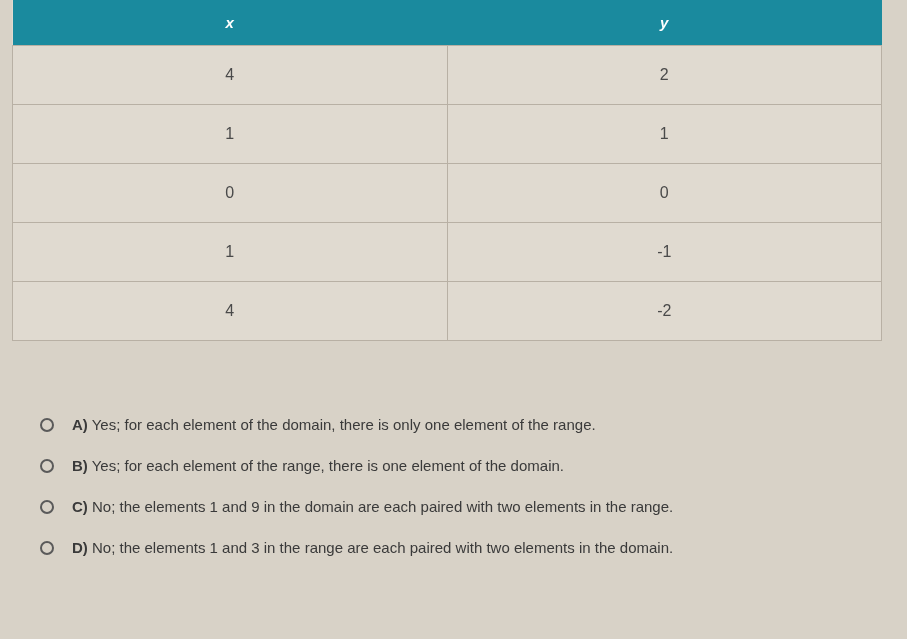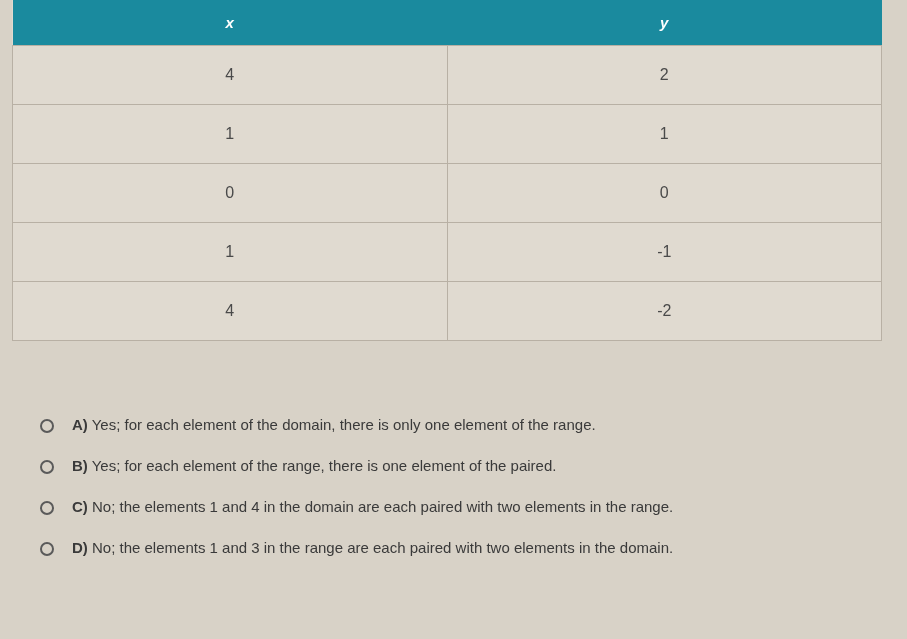--- a/index.html
+++ b/index.html
@@ -49,21 +49,21 @@
     }
     tbody tr td:last-child {
       width: 50%;
     }
     .options {
       margin-top: 75px;
       margin-left: 40px;
     }
     .option {
       display: flex;
-      align-items: flex-end;
+      align-items: center;
       margin-bottom: 24px;
       gap: 18px;
     }
     .radio-circle {
       width: 14px;
       height: 14px;
       border: 2px solid #5a5a5a;
       border-radius: 50%;
       background: transparent;
       flex-shrink: 0;
@@ -115,27 +115,27 @@
 <div class="options">
   <div class="option">
     <div class="radio-circle"></div>
     <div class="option-text">
       <span class="option-letter">A)</span><span> Yes; for each element of the domain, there is only one element of the range.</span>
     </div>
   </div>
   <div class="option">
     <div class="radio-circle"></div>
     <div class="option-text">
-      <span class="option-letter">B)</span><span> Yes; for each element of the range, there is one element of the paired.</span>
+      <span class="option-letter">B)</span><span> Yes; for each element of the range, there is one element of the domain.</span>
     </div>
   </div>
   <div class="option">
     <div class="radio-circle"></div>
     <div class="option-text">
-      <span class="option-letter">C)</span><span> No; the elements 1 and 4 in the domain are each paired with two elements in the range.</span>
+      <span class="option-letter">C)</span><span> No; the elements 1 and 9 in the domain are each paired with two elements in the range.</span>
     </div>
   </div>
   <div class="option">
     <div class="radio-circle"></div>
     <div class="option-text">
       <span class="option-letter">D)</span><span> No; the elements 1 and 3 in the range are each paired with two elements in the domain.</span>
     </div>
   </div>
 </div>
 

